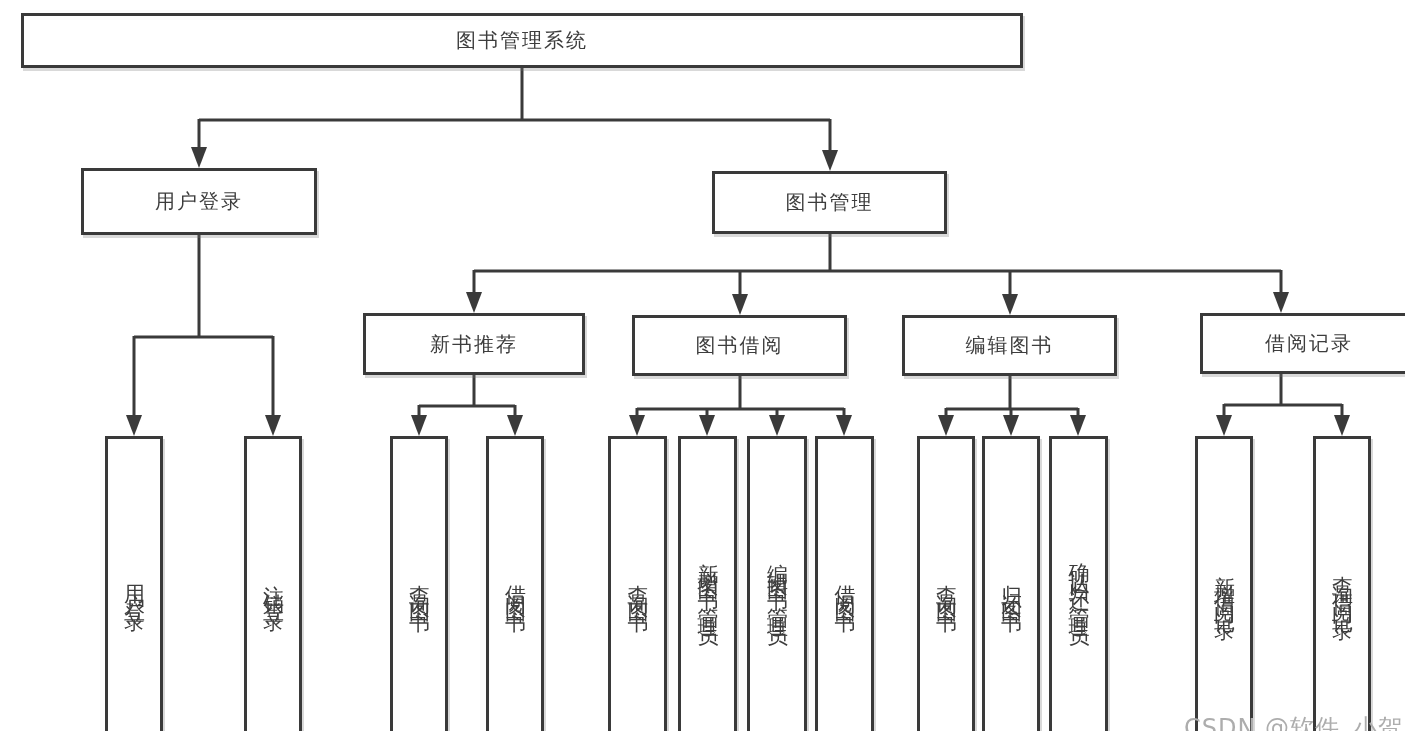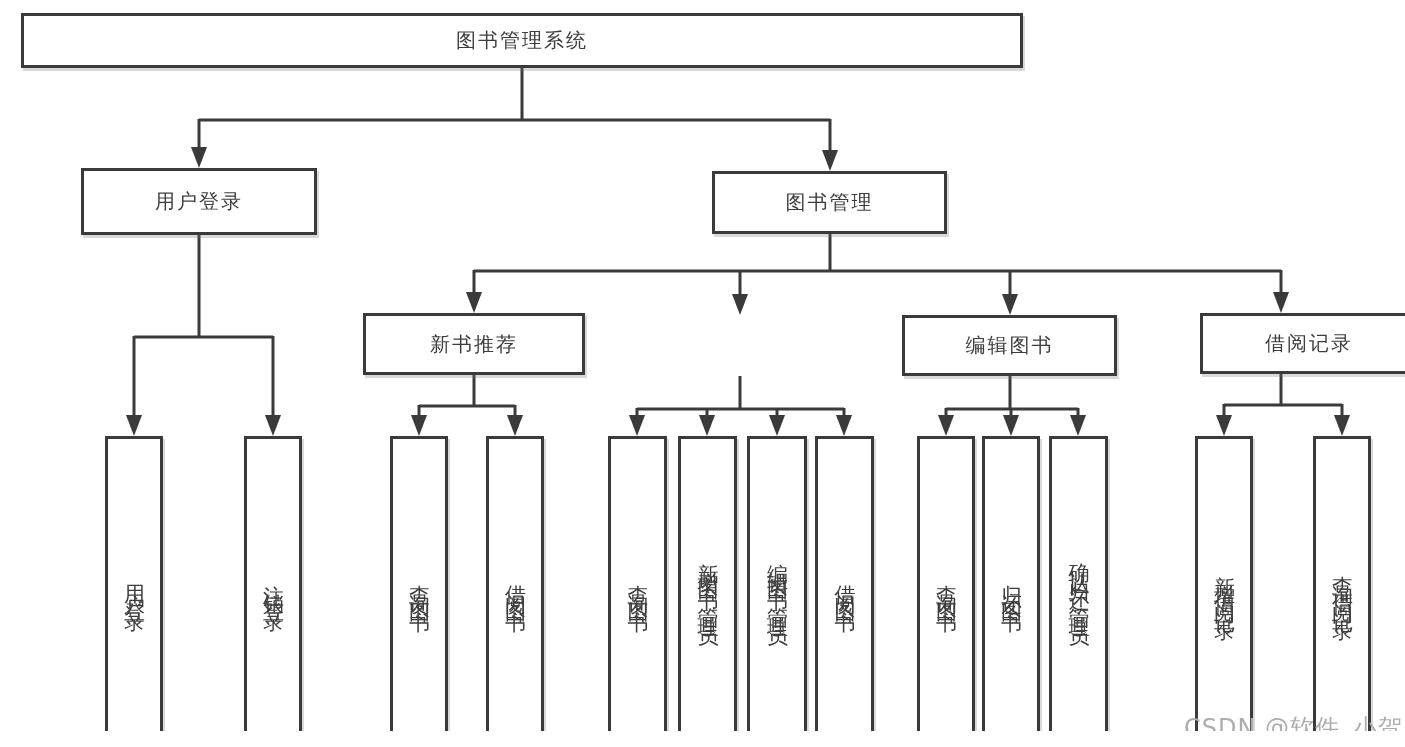--- a/index.html
+++ b/index.html
@@ -119,20 +119,23 @@
   <div class="node hnode" style="left:81px; top:168px; width:236px; height:67px;">
     <span>用户登录</span>
   </div>
   <div class="node hnode" style="left:363px; top:313px; width:222px; height:62px;">
     <span>新书推荐</span>
   </div>
 
   <div class="node hnode" style="left:712px; top:171px; width:235px; height:63px;">
     <span>图书管理</span>
   </div>
+  <div class="node hnode" style="left:632px; top:315px; width:215px; height:61px;">
+    <span>图书借阅</span>
+  </div>
   <div class="node hnode" style="left:902px; top:315px; width:215px; height:61px;">
     <span>编辑图书</span>
   </div>
   <div class="node hnode" style="left:1200px; top:313px; width:218px; height:61px;">
     <span>借阅记录</span>
   </div>
 
   <div class="node vnode" style="left:105px; width:58px;">
     <span class="vtext">用户登录</span>
   </div>

